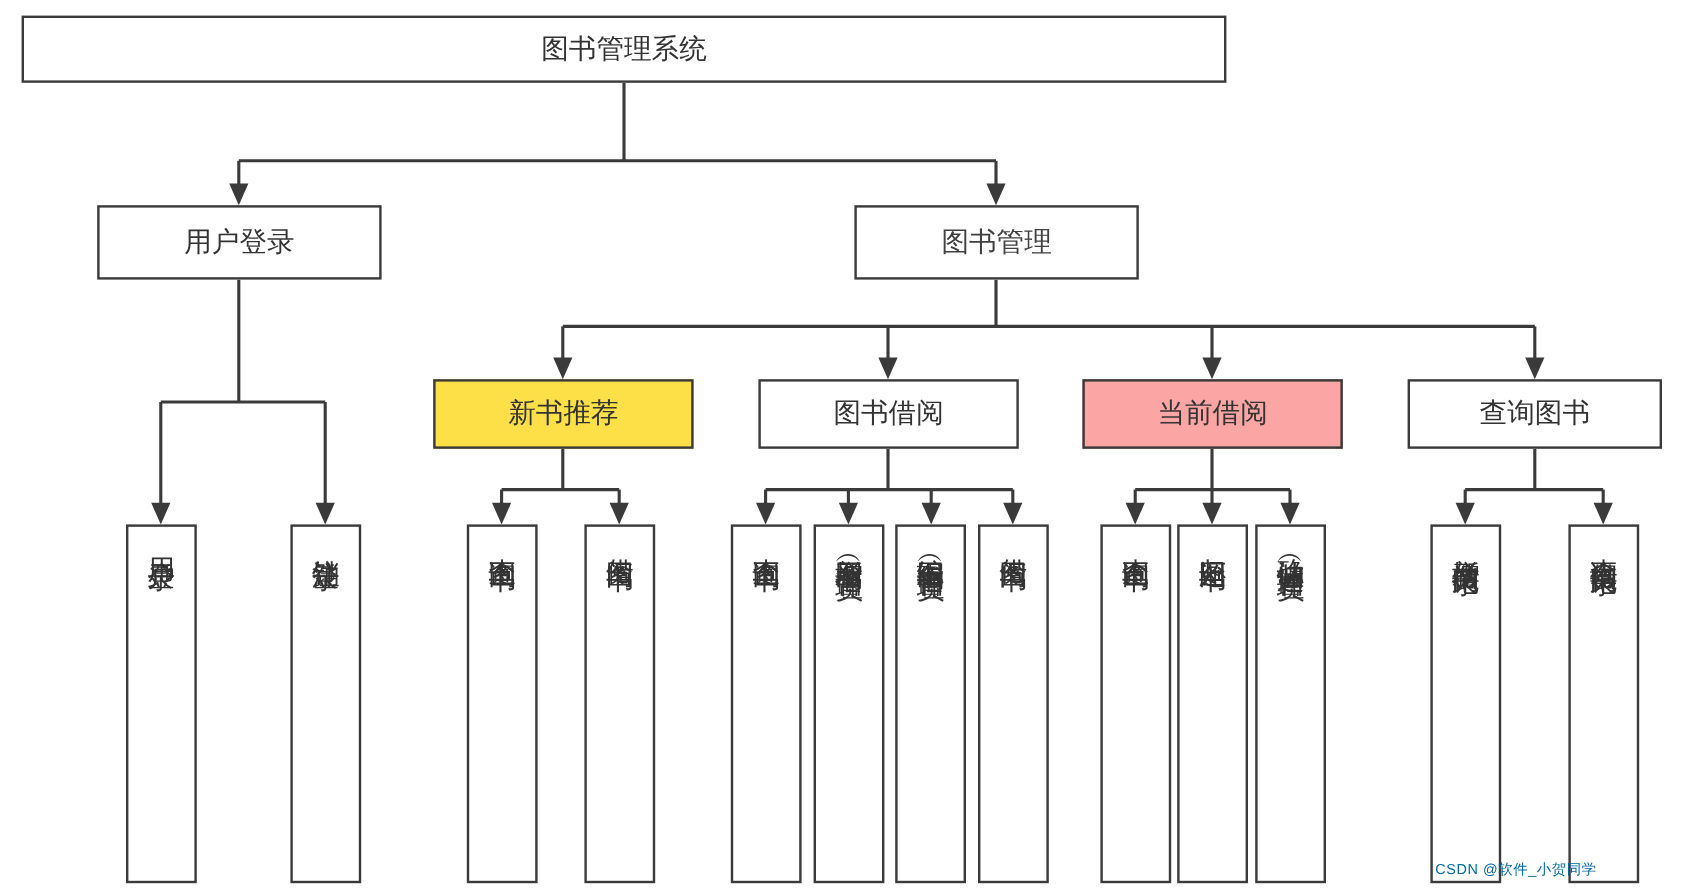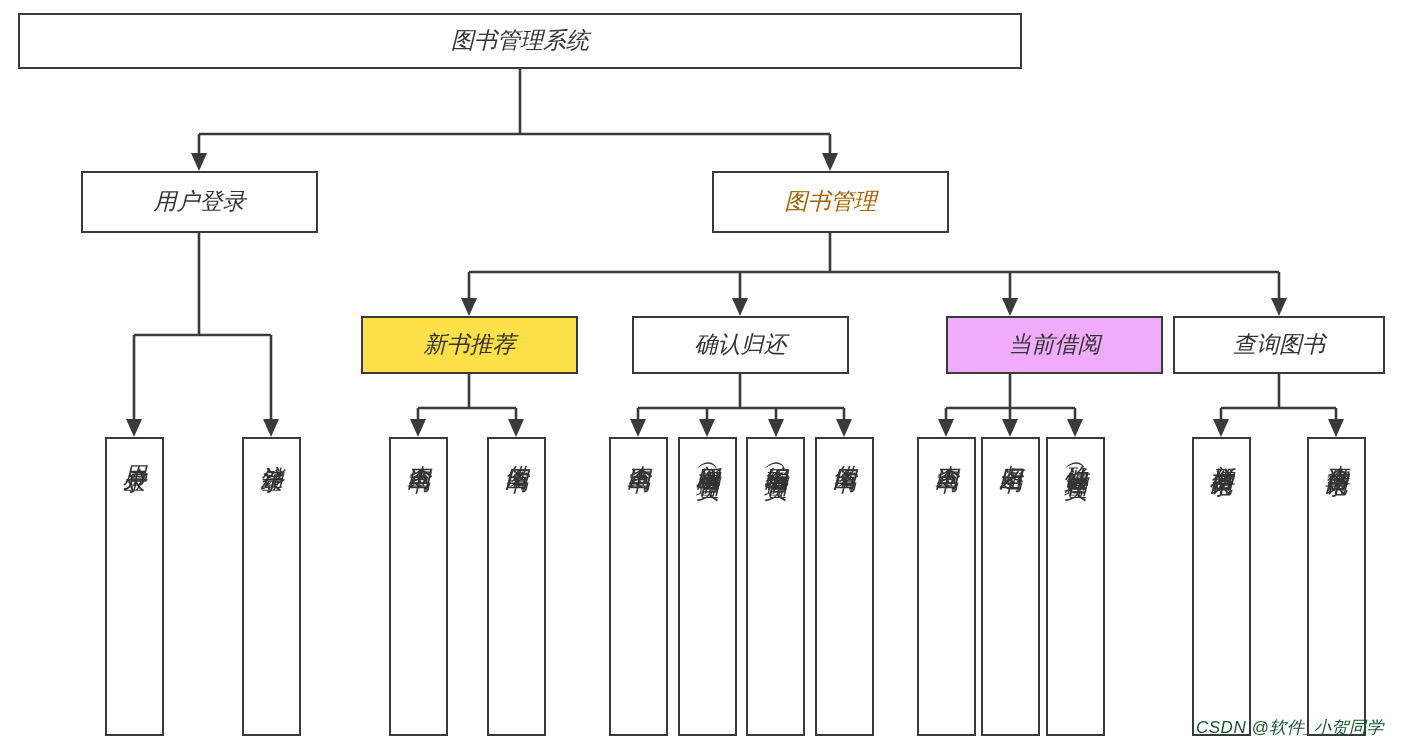--- a/index.html
+++ b/index.html
@@ -12,21 +12,20 @@
     height: 747px;
     position: relative;
     overflow: hidden;
     font-family: "Liberation Sans", "DejaVu Sans", sans-serif;
   }
   #diagram-root {
     position: absolute;
     left: 0; top: 0;
     width: 1405px;
     height: 747px;
-    font-style: italic;
   }
   svg#diagram-canvas {
     position: absolute;
     left: 0; top: 0;
     width: 1405px;
     height: 747px;
     display: block;
   }
   .node-box {
     position: absolute;
@@ -56,22 +55,22 @@
   }
   .node-box.vertical .node-label {
     writing-mode: vertical-rl;
     text-orientation: upright;
     font-size: 23px;
     letter-spacing: 2px;
     line-height: 1;
   }
   .watermark {
     position: absolute;
-    color: #14532d;
-    font-size: 17px;
+    color: #0369a1;
+    font-size: 12px;
     letter-spacing: 0.5px;
     white-space: nowrap;
     user-select: none;
   }
 </style>
 </head>
 <body>
 
 <div id="diagram-root">
   <svg id="diagram-canvas" viewBox="0 0 1405 747" xmlns="http://www.w3.org/2000/svg">
@@ -195,29 +194,29 @@
       </g>
     </svg>
   <div id="node-layer">
       <div class="node-box horizontal" style="left: 18px; top: 13px; width: 1004px; height: 56px; border-color: rgb(58, 58, 58); background: rgb(255, 255, 255);">
         <span class="node-label" style="color: rgb(51, 51, 51);">图书管理系统</span>
       </div>
       <div class="node-box horizontal" style="left: 81px; top: 171px; width: 237px; height: 62px; border-color: rgb(58, 58, 58); background: rgb(255, 255, 255);">
         <span class="node-label" style="color: rgb(51, 51, 51);">用户登录</span>
       </div>
       <div class="node-box horizontal" style="left: 712px; top: 171px; width: 237px; height: 62px; border-color: rgb(58, 58, 58); background: rgb(255, 255, 255);">
-        <span class="node-label" style="color: #a16207;">图书管理</span>
+        <span class="node-label" style="color: #404040;">图书管理</span>
       </div>
       <div class="node-box horizontal" style="left: 361px; top: 316px; width: 217px; height: 58px; border-color: rgb(58, 58, 58); background: #fde047;">
         <span class="node-label" style="color: rgb(51, 51, 51);">新书推荐</span>
       </div>
       <div class="node-box horizontal" style="left: 632px; top: 316px; width: 217px; height: 58px; border-color: rgb(58, 58, 58); background: rgb(255, 255, 255);">
-        <span class="node-label" style="color: rgb(51, 51, 51);">确认归还</span>
-      </div>
-      <div class="node-box horizontal" style="left: 946px; top: 316px; width: 217px; height: 58px; border-color: rgb(58, 58, 58); background: #f0abfc;">
+        <span class="node-label" style="color: rgb(51, 51, 51);">图书借阅</span>
+      </div>
+      <div class="node-box horizontal" style="left: 902px; top: 316px; width: 217px; height: 58px; border-color: rgb(58, 58, 58); background: #fca5a5;">
         <span class="node-label" style="color: rgb(51, 51, 51);">当前借阅</span>
       </div>
       <div class="node-box horizontal" style="left: 1173px; top: 316px; width: 212px; height: 58px; border-color: rgb(58, 58, 58); background: rgb(255, 255, 255);">
         <span class="node-label" style="color: rgb(51, 51, 51);">查询图书</span>
       </div>
       <div class="node-box vertical" style="left: 105px; top: 437px; width: 59px; height: 299px; border-color: rgb(58, 58, 58); background: rgb(255, 255, 255);">
         <span class="node-label" style="color: rgb(51, 51, 51);">用户登录</span>
       </div>
       <div class="node-box vertical" style="left: 242px; top: 437px; width: 59px; height: 299px; border-color: rgb(58, 58, 58); background: rgb(255, 255, 255);">
         <span class="node-label" style="color: rgb(51, 51, 51);">注销登录</span>

